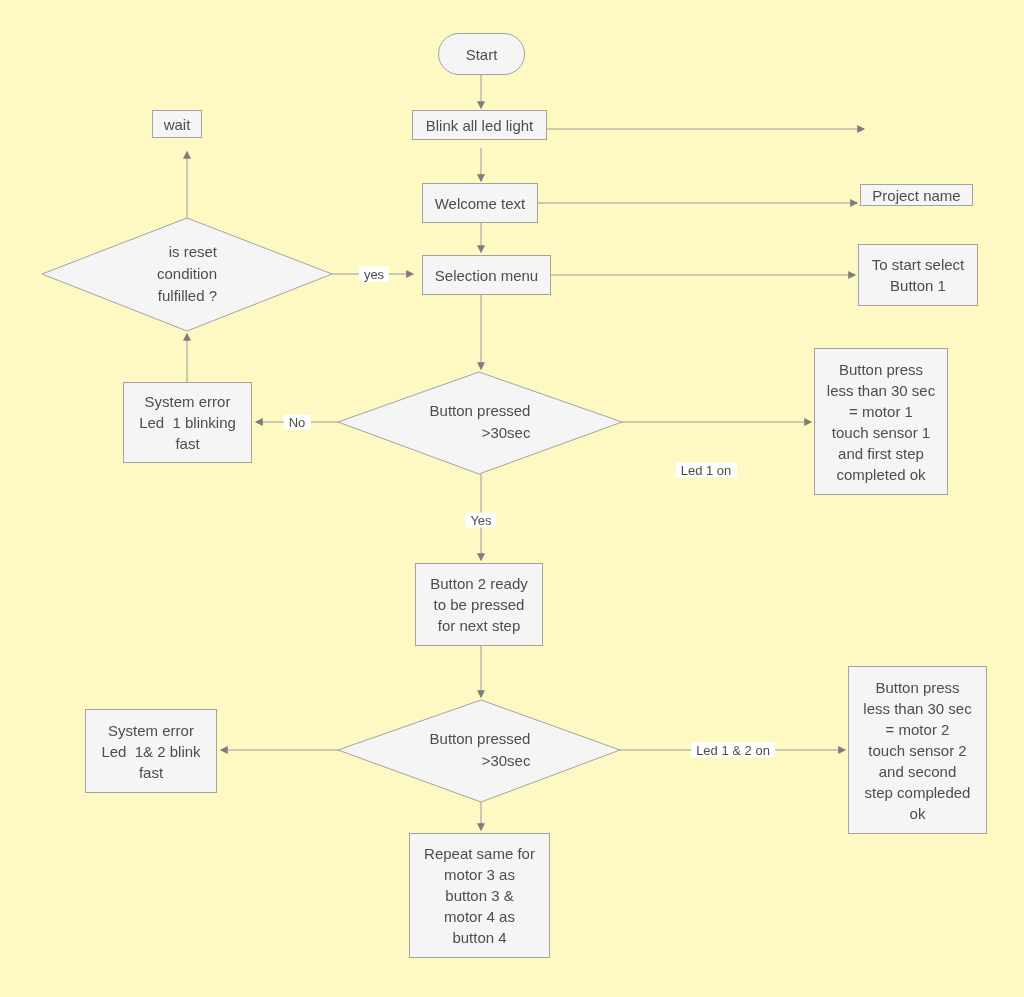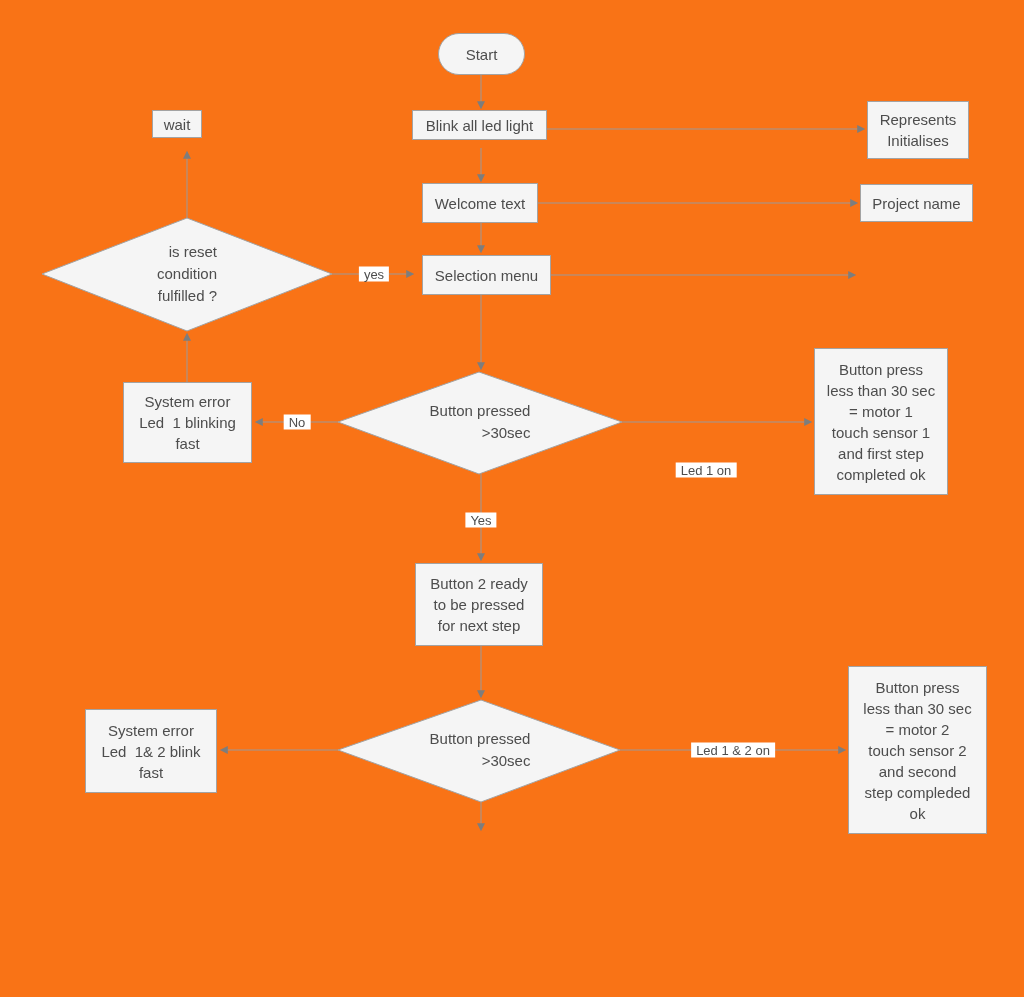--- a/index.html
+++ b/index.html
@@ -1,19 +1,19 @@
 <!DOCTYPE html>
 <html><head>
 <meta charset="utf-8">
 <style>
   html,body{margin:0;padding:0;background:#ffffff;}
   #canvas{
     position:relative;
     width:1024px;height:997px;
-    background:#f97316;
+    background:#fef9c3;
     font-family:"Liberation Sans","DejaVu Sans",sans-serif;
     color:#4d4d4d;
     overflow:hidden;
   }
   #edges{position:absolute;left:0;top:0;width:1024px;height:997px;}
   .node{
     position:absolute;
     box-sizing:border-box;
     background:#f5f5f5;
     border:1px solid #a3a3a3;
@@ -92,26 +92,31 @@
 fast</div>
 
   <div class="node" style="left:415px;top:563px;width:128px;height:83px;">Button 2 ready
 to be pressed
 for next step</div>
 
   <div class="node" style="left:85px;top:709px;width:132px;height:84px;">System error
 Led  1&amp; 2 blink
 fast</div>
 
+  <div class="node" style="left:409px;top:833px;width:141px;height:125px;">Repeat same for
+motor 3 as
+button 3 &amp;
+motor 4 as
+button 4</div>
 
-  <div class="node" style="left:867px;top:101px;width:102px;height:58px;">Represents
-Initialises</div>
 
-  <div class="node" style="left:860px;top:184px;width:113px;height:38px;">Project name</div>
+  <div class="node" style="left:860px;top:184px;width:113px;height:22px;">Project name</div>
 
+  <div class="node" style="left:858px;top:244px;width:120px;height:62px;">To start select
+Button 1</div>
 
   <div class="node" style="left:814px;top:348px;width:134px;height:147px;">Button press
 less than 30 sec
 = motor 1
 touch sensor 1
 and first step
 completed ok</div>
 
   <div class="node" style="left:848px;top:666px;width:139px;height:168px;">Button press
 less than 30 sec

